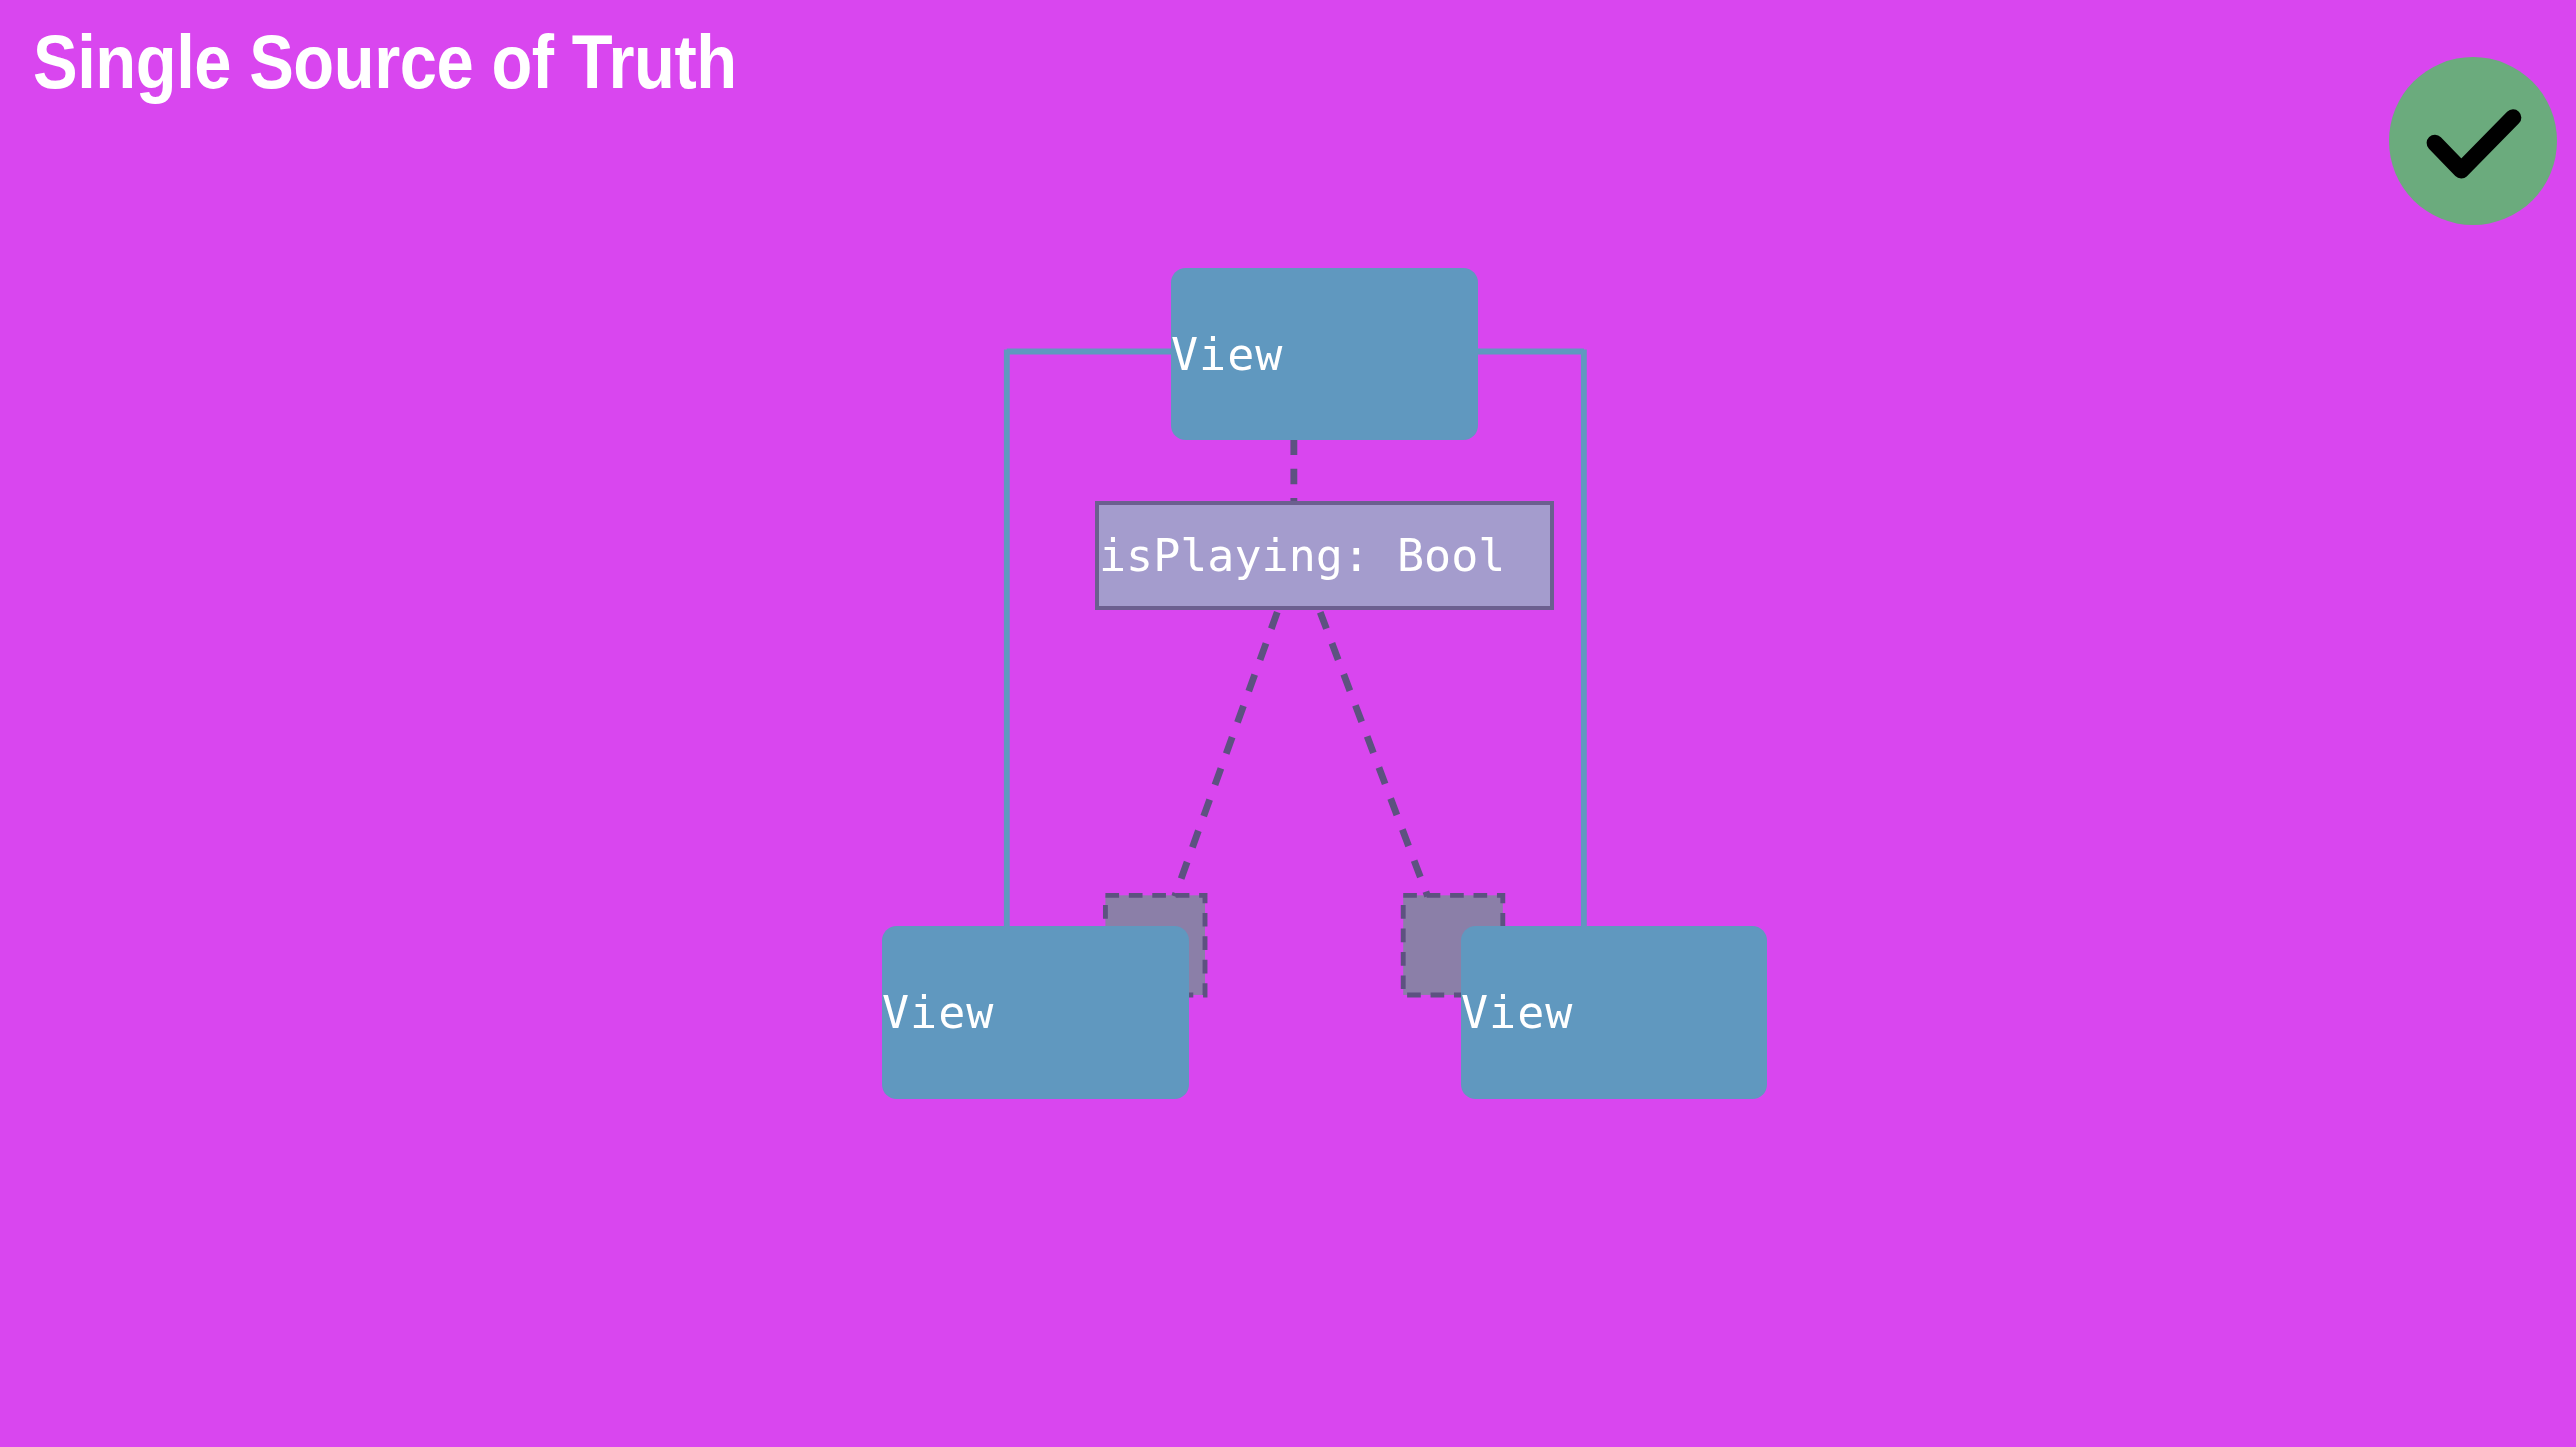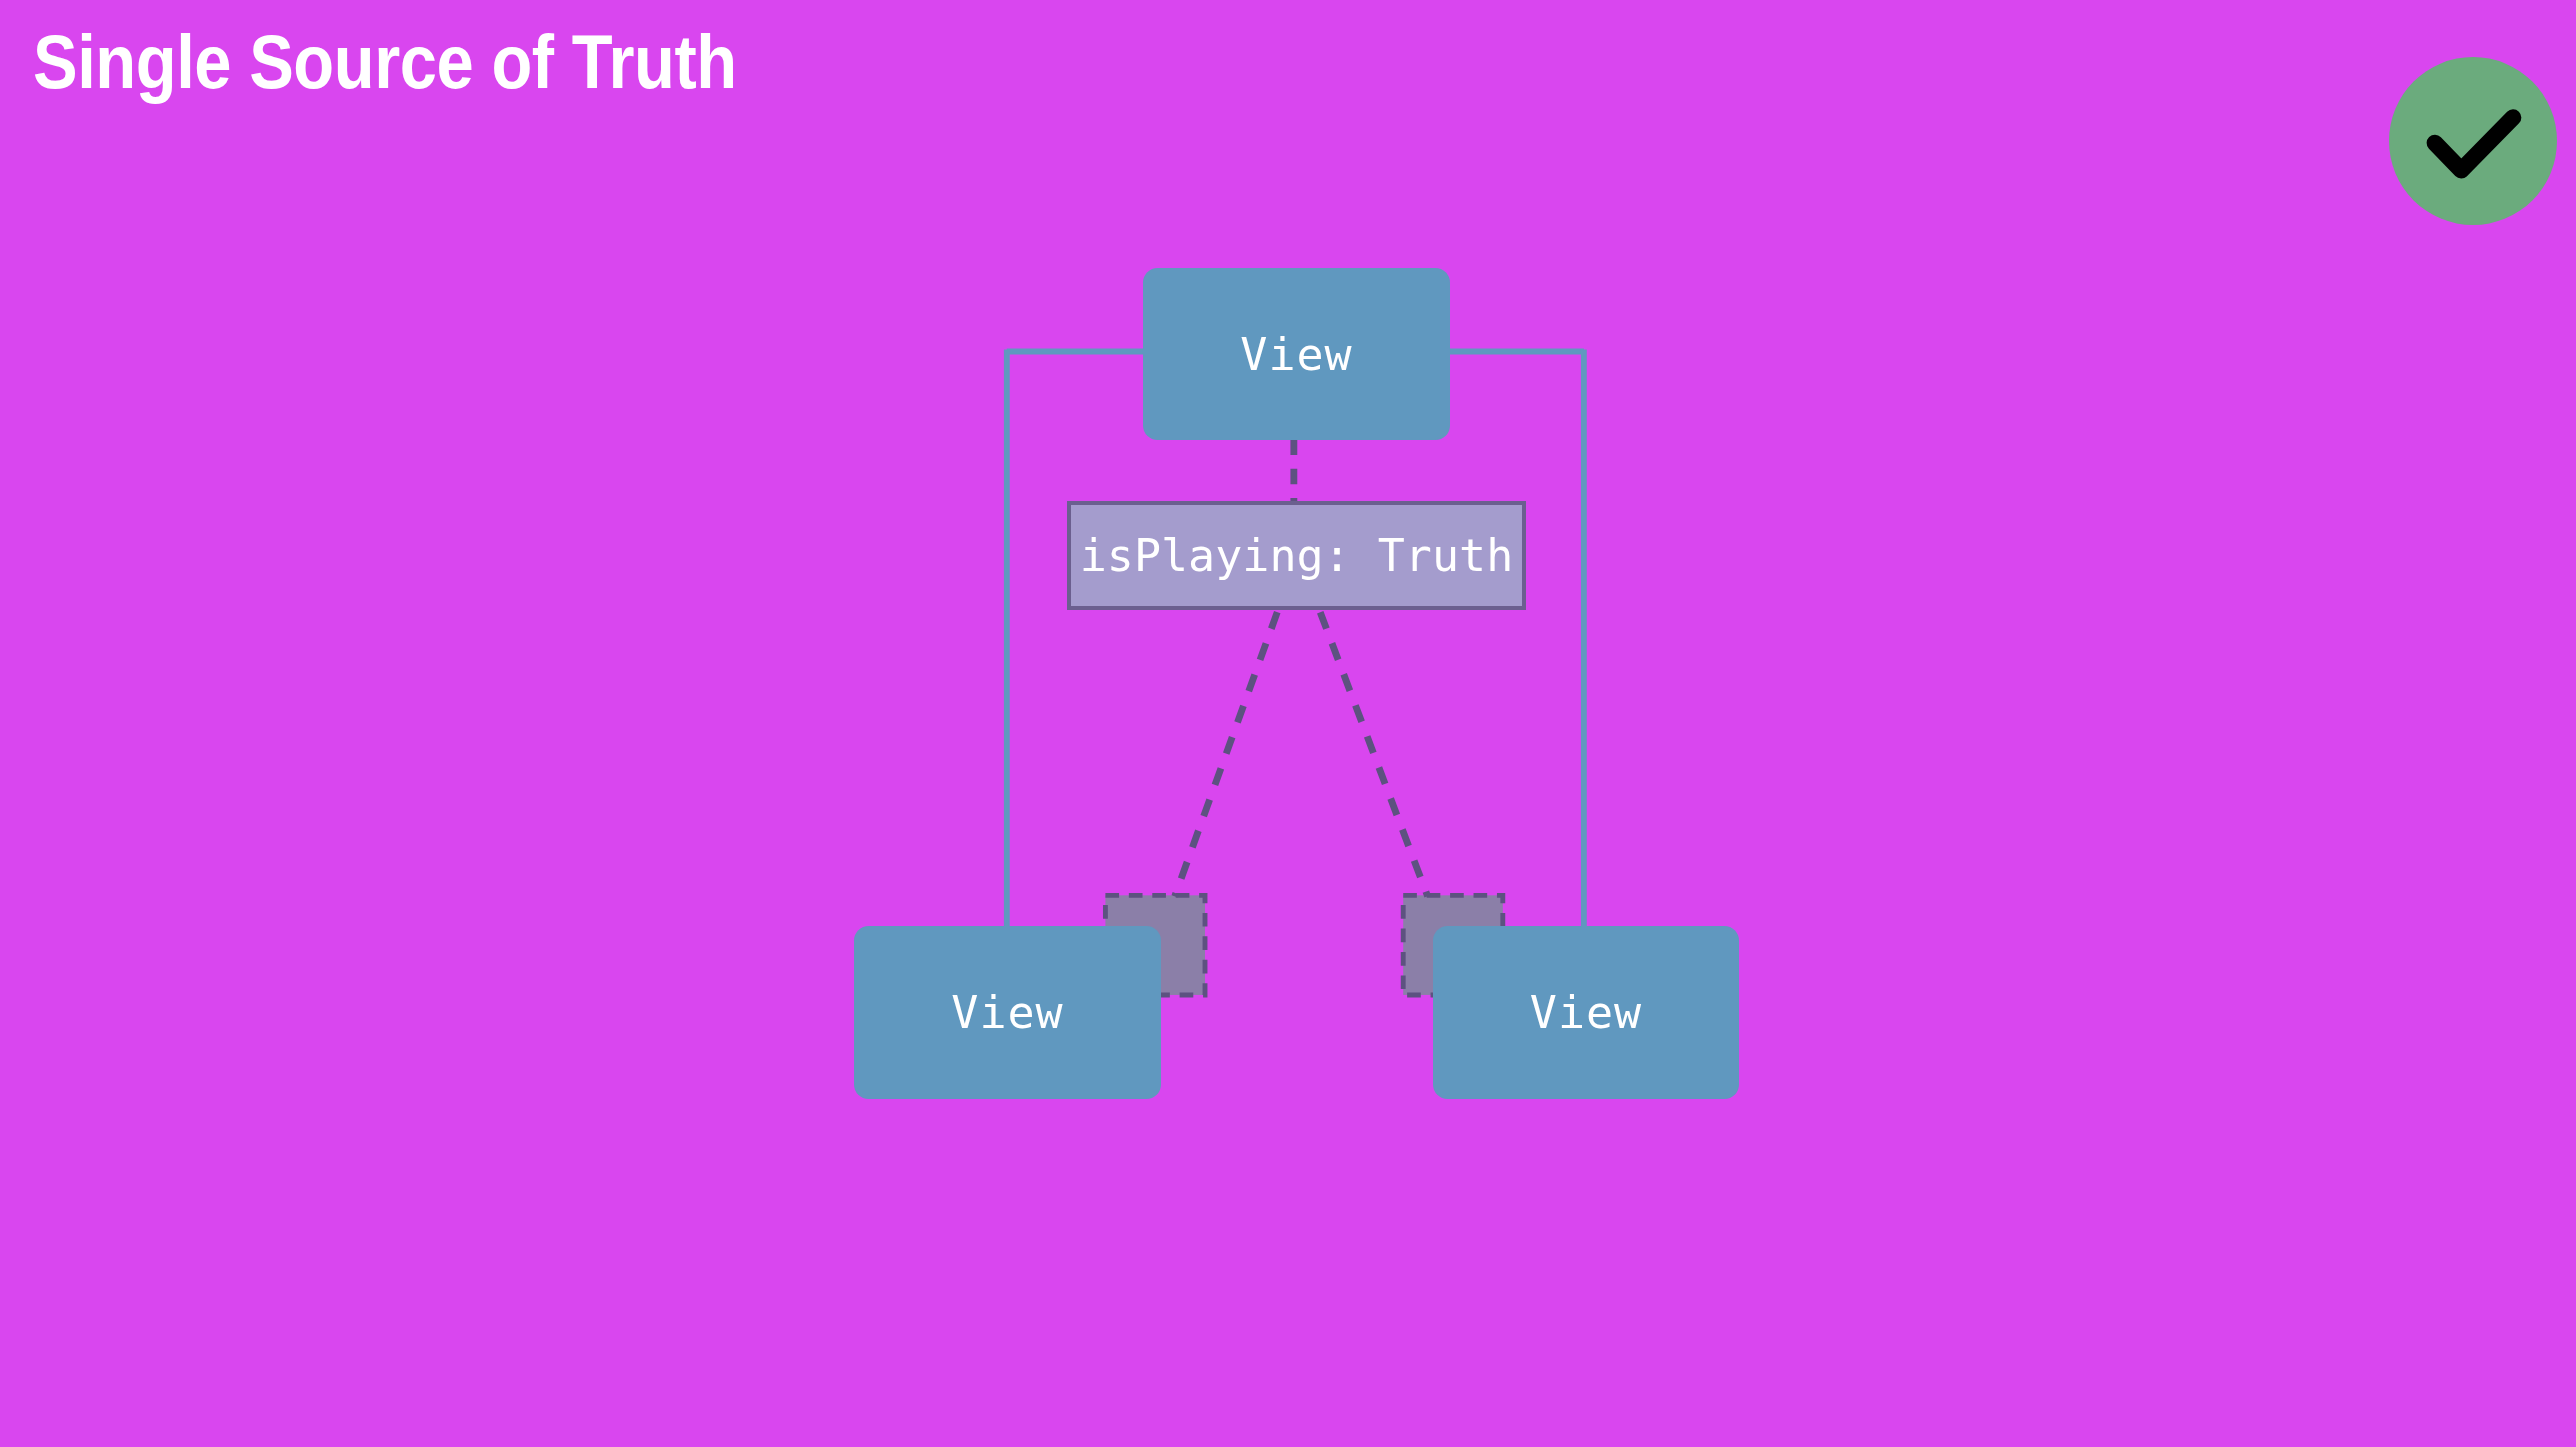--- a/index.html
+++ b/index.html
@@ -61,22 +61,23 @@
     width: 2576px;
     height: 1447px;
     overflow: visible;
   }
 
   
   .node-box {
     position: absolute;
     display: flex;
     align-items: center;
-    justify-content: center;
+    justify-content: flex-start;
     box-sizing: border-box;
+    margin-left: 28px;
   }
   .node-view {
     background: #6098bf;
     border-radius: 14.6px;
   }
   .node-view .node-label {
     color: #ffffff;
     font-family: "DejaVu Sans Mono", "Liberation Mono", monospace;
     font-size: 45px;
     font-weight: 400;
@@ -144,21 +145,21 @@
 
       <path d="M 1352 627 L 1462 918" fill="none" stroke="#5d5280" stroke-width="7" stroke-dasharray="18 16"></path>
     </g>
   </svg>
 
   <div id="node-top-view" class="node-box node-view">
     <span class="node-label">View</span>
   </div>
 
   <div id="node-state" class="node-box">
-    <span class="node-label">isPlaying: Truth</span>
+    <span class="node-label">isPlaying: Bool</span>
   </div>
 
   <div id="node-left-view" class="node-box node-view">
     <span class="node-label">View</span>
   </div>
 
   <div id="node-right-view" class="node-box node-view">
     <span class="node-label">View</span>
   </div>
 

